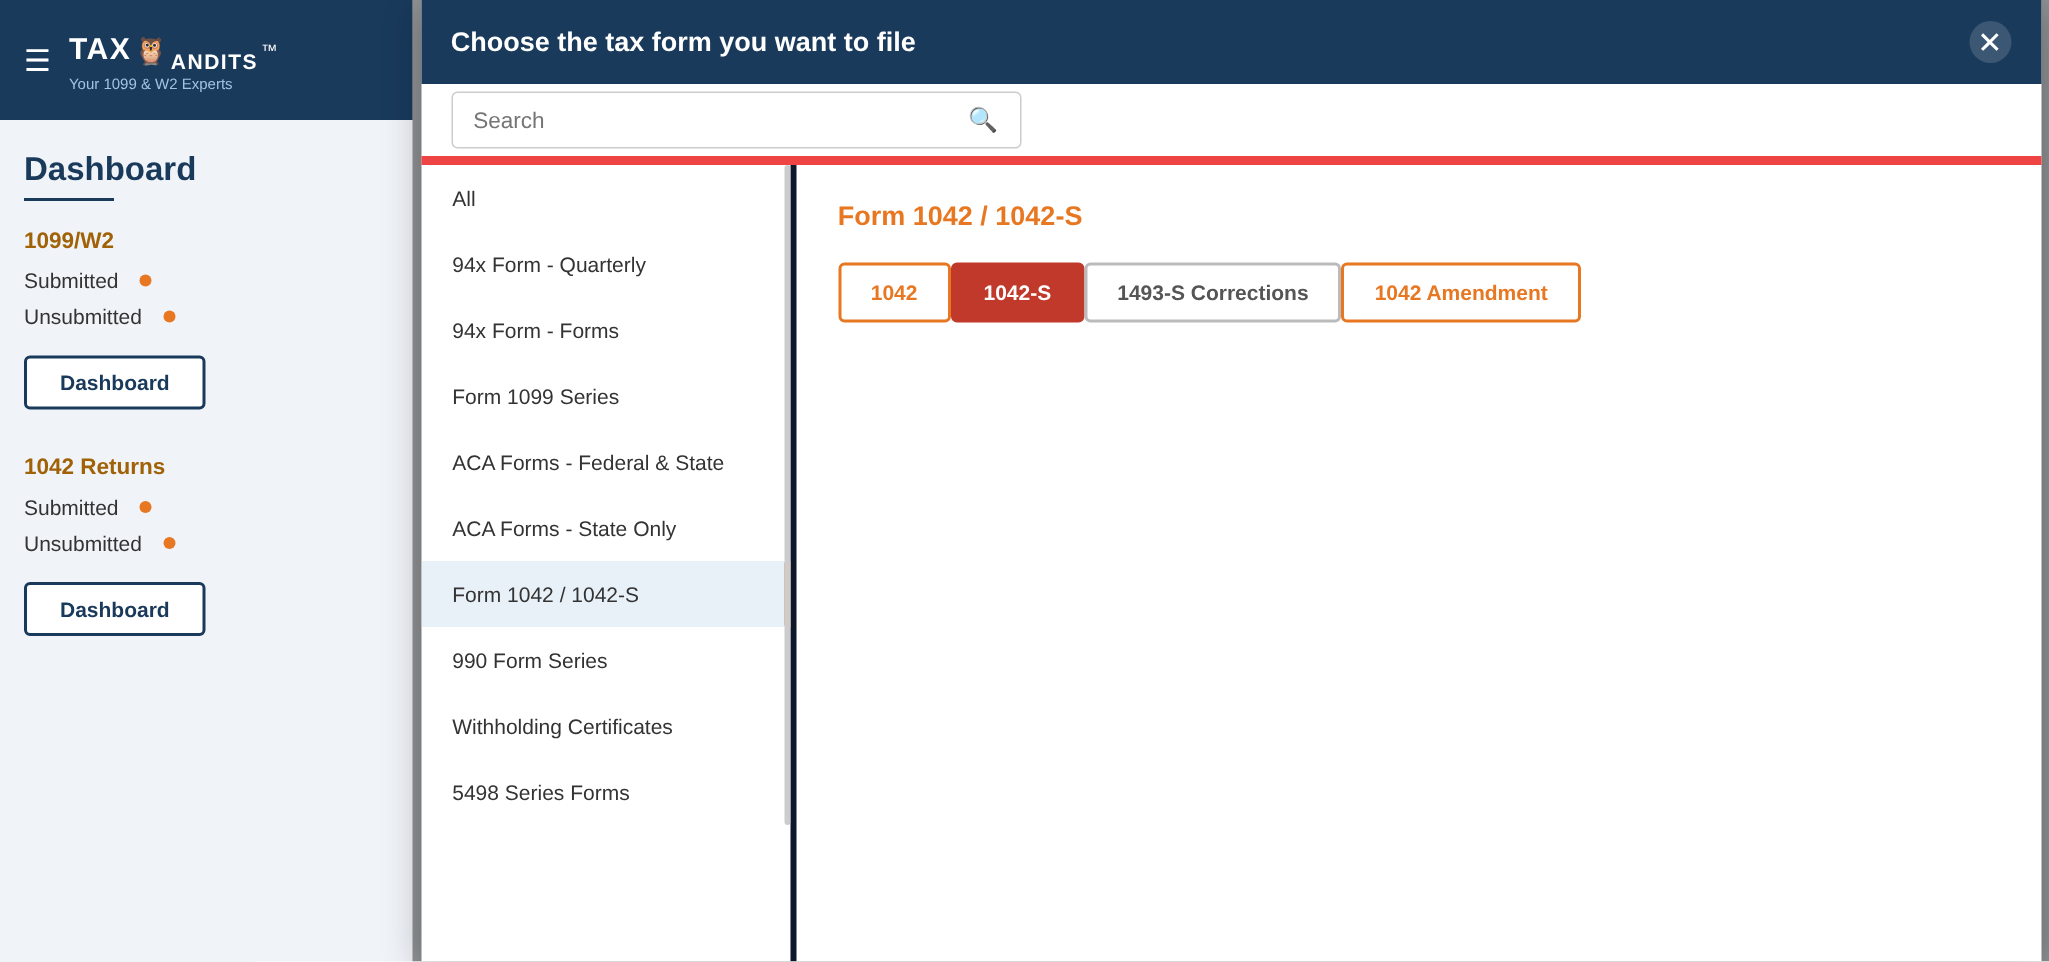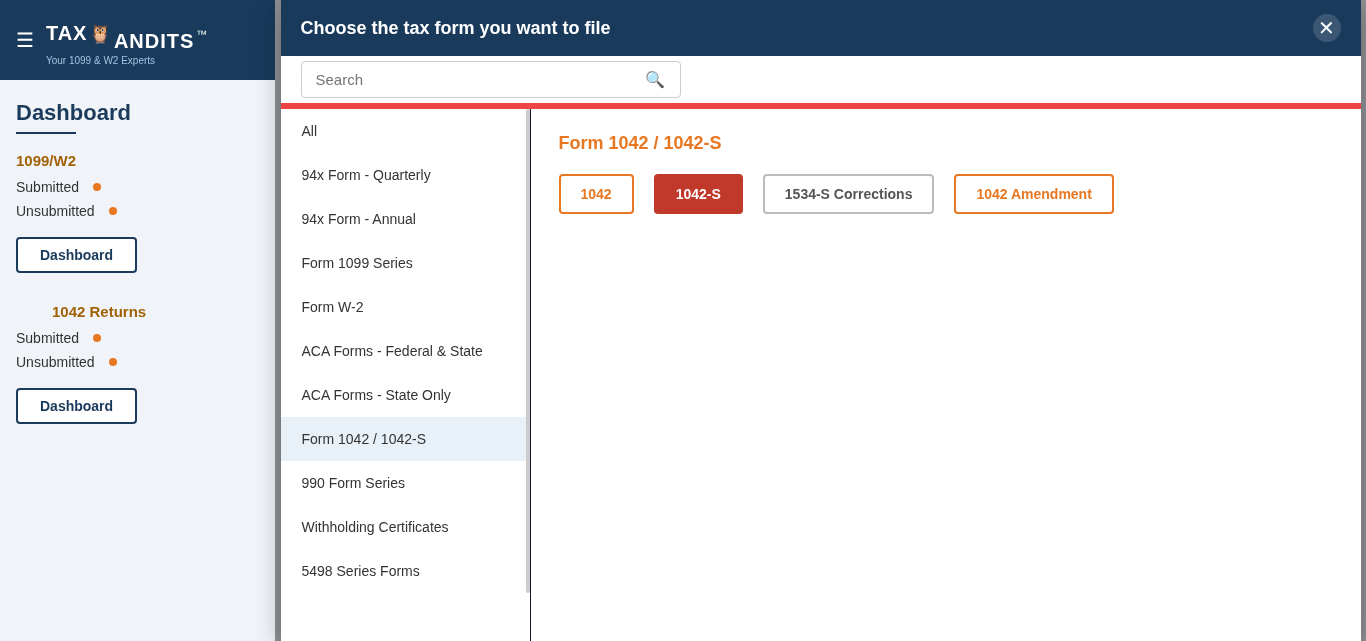--- a/index.html
+++ b/index.html
@@ -75,21 +75,21 @@
       border: 2px solid #1a3a5c;
       color: #1a3a5c;
       padding: 8px 22px;
       border-radius: 4px;
       font-size: 14px;
       font-weight: bold;
       cursor: pointer;
       margin-top: 10px;
       margin-bottom: 20px;
     }
-    .sidebar-section-spacer { margin-top: 10px; margin-left: 36px; }
+    .sidebar-section-spacer { margin-top: 10px; }
 
     
     .main-area {
       flex: 1;
       background: rgba(0,0,0,0.4);
       position: relative;
     }
 
     
     .modal-overlay {
@@ -162,21 +162,21 @@
       font-size: 16px;
       color: #666;
     }
     .modal-body {
       display: flex;
       flex: 1;
       overflow: hidden;
     }
     .modal-sidebar {
       width: 250px;
-      border-right: 1px solid #0f172a;
+      border-right: 4px solid #0f172a;
       overflow-y: auto;
       flex-shrink: 0;
     }
     .modal-sidebar-scroll {
       position: relative;
     }
     .modal-sidebar-scroll::after {
       content: '';
       position: absolute;
       right: 0;
@@ -215,21 +215,21 @@
       overflow-y: auto;
     }
     .form-section-title {
       color: #e87722;
       font-size: 18px;
       font-weight: bold;
       margin-bottom: 20px;
     }
     .form-buttons-row {
       display: flex;
-      gap: 20px;
+      gap: 0;
       flex-wrap: wrap;
     }
     .form-btn {
       padding: 10px 20px;
       border-radius: 4px;
       font-size: 14px;
       font-weight: bold;
       cursor: pointer;
       border: 2px solid;
     }
@@ -257,21 +257,21 @@
 </head>
 <body>
 
 <div class="sidebar">
   <div class="sidebar-header">
     <span class="hamburger-icon">☰</span>
     <div class="logo-area">
       <div style="display:flex; align-items:center; gap:2px;">
         <span style="color:white; font-size:20px; font-weight:900; letter-spacing:1px;">TAX</span>
         <span style="font-size:18px;">🦉</span>
-        <span style="color:white; font-size:20px; font-weight:900; letter-spacing:1px;margin-top:15px;">ANDITS</span>
+        <span style="color:white; font-size:14px; font-weight:900; letter-spacing:1px;margin-top:15px;">ANDITS</span>
         <span style="color:white; font-size:11px; vertical-align:super;">™</span>
       </div>
       <div style="color:#a0c4e0; font-size:10px; margin-top:2px;text-align:right;">Your 1099 &amp; W2 Experts</div>
     </div>
   </div>
 
   <div class="sidebar-content">
     <div class="sidebar-title">Dashboard</div>
     <hr class="sidebar-divider">
 
@@ -318,38 +318,37 @@
           <button class="search-icon-btn">🔍</button>
         </div>
       </div>
 
       <div class="modal-body">
 
         <div class="modal-sidebar">
           <div class="modal-sidebar-scroll" id="nav-items-container">
           <div class="modal-nav-item">All</div>
               <div class="modal-nav-item">94x Form - Quarterly</div>
-              <div class="modal-nav-item">94x Form - Annual</div>
+              <div class="modal-nav-item">94x Form - Forms</div>
               <div class="modal-nav-item">Form 1099 Series</div>
-              <div class="modal-nav-item">Form W-2</div>
               <div class="modal-nav-item">ACA Forms - Federal &amp; State</div>
               <div class="modal-nav-item">ACA Forms - State Only</div>
               <div class="modal-nav-item active">Form 1042 / 1042-S</div>
               <div class="modal-nav-item">990 Form Series</div>
               <div class="modal-nav-item">Withholding Certificates</div>
               <div class="modal-nav-item">5498 Series Forms</div>
             </div>
         </div>
 
         <div class="modal-content">
           <div class="form-section-title">Form 1042 / 1042-S</div>
           <div class="form-buttons-row" id="form-buttons-container">
           <button class="form-btn form-btn-outline">1042</button>
               <button class="form-btn form-btn-active">1042-S</button>
-              <button class="form-btn form-btn-grey">1534-S Corrections</button>
+              <button class="form-btn form-btn-grey">1493-S Corrections</button>
               <button class="form-btn form-btn-outline">1042 Amendment</button>
             </div>
         </div>
 
       </div>
     </div>
   </div>
 </div>
 
 </body></html>

